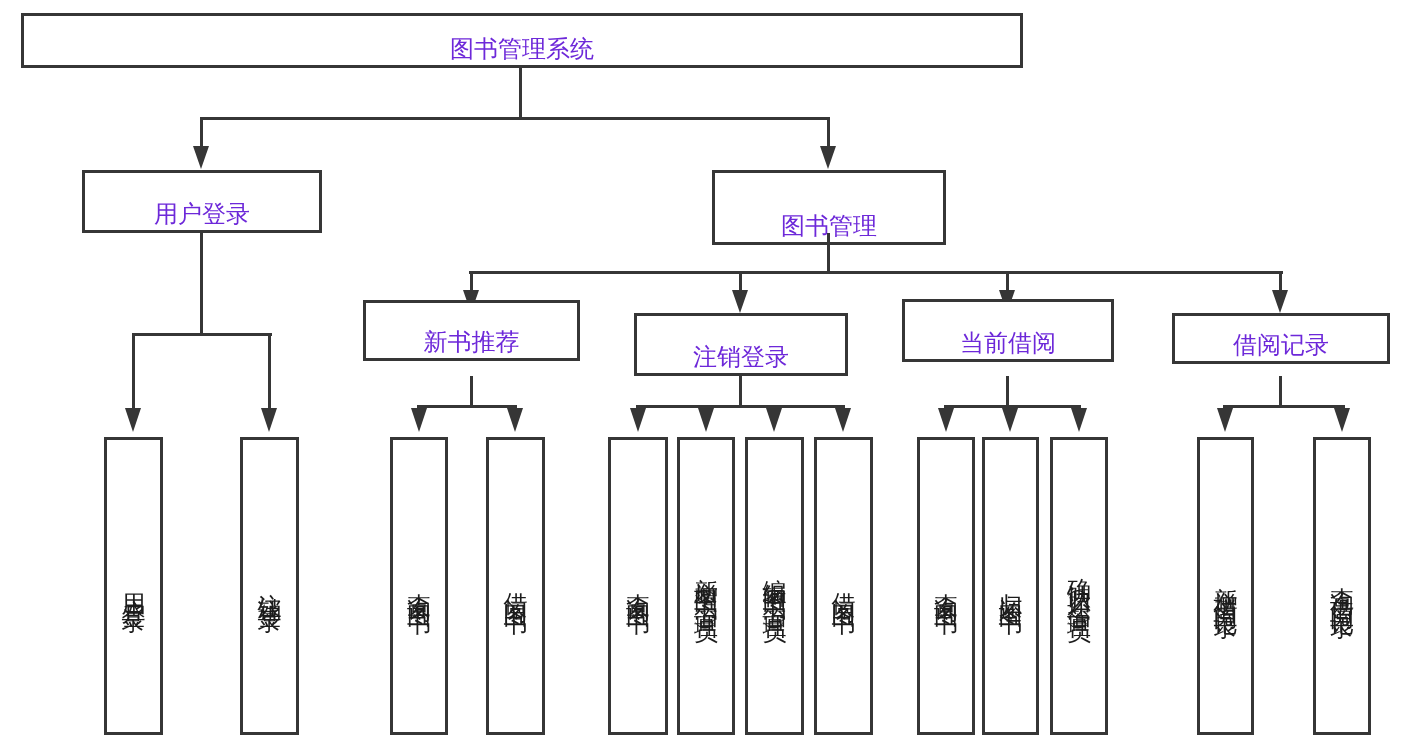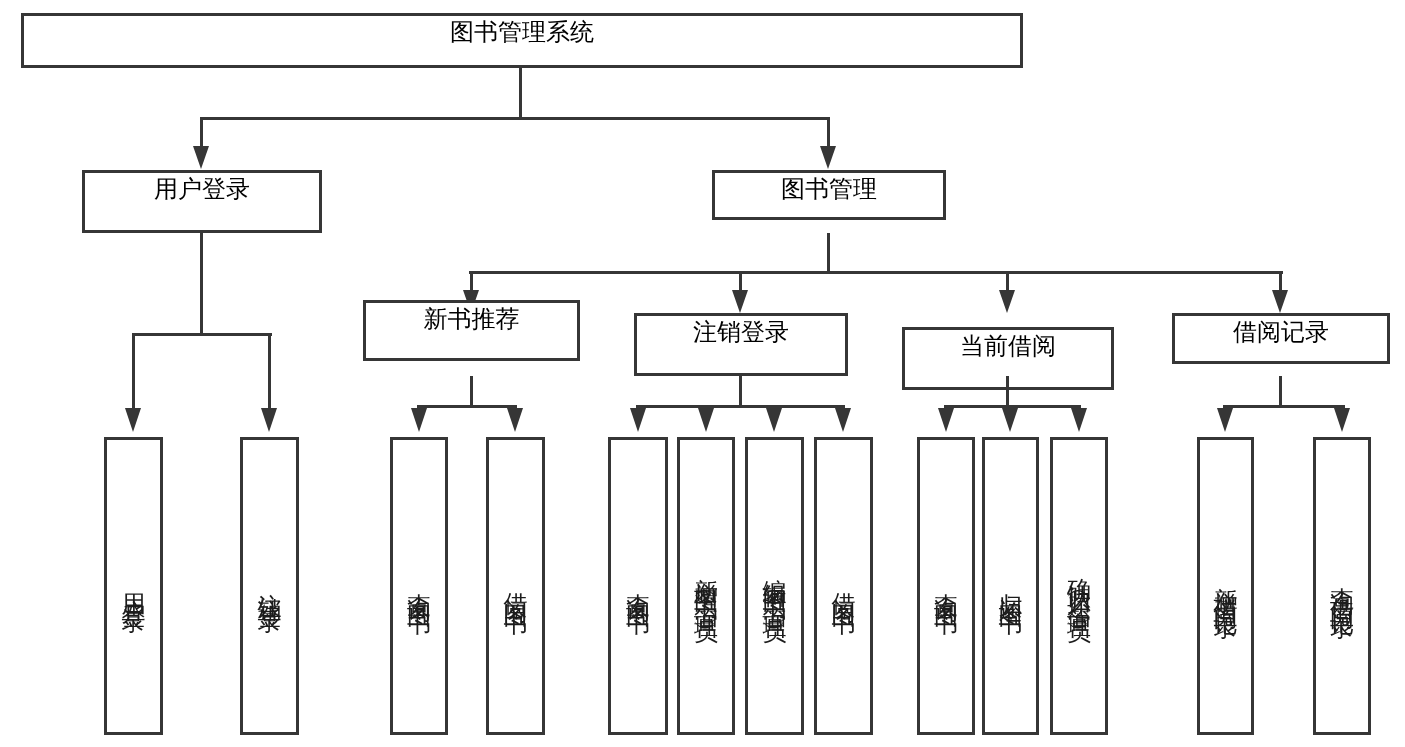--- a/index.html
+++ b/index.html
@@ -11,24 +11,24 @@
     font-family: "Liberation Sans", "DejaVu Sans", sans-serif;
     color: #1c1c1c;
     overflow: hidden;
   }
   .box {
     position: absolute;
     box-sizing: border-box;
     background: #ffffff;
     border: 3px solid #363636;
     display: flex;
-    align-items: flex-start;
+    align-items: flex-end;
     justify-content: center;
     font-size: 24px;
-    color: #000000;
+    color: #6d28d9;
     white-space: nowrap;
   }
   .vbox {
     position: absolute;
     box-sizing: border-box;
     background: #ffffff;
     border: 3px solid #363636;
     display: flex;
     align-items: center;
     justify-content: center;
@@ -76,21 +76,21 @@
   <div class="ln" style="left:519px; top:68px; width:3px; height:50px;"></div>
   <div class="ln" style="left:200px; top:117px; width:630px; height:3px;"></div>
   <div class="ln" style="left:200px; top:117px; width:3px; height:31px;"></div>
   <div class="arr" style="left:193px; top:146px;"></div>
   <div class="ln" style="left:827px; top:117px; width:3px; height:31px;"></div>
   <div class="arr" style="left:820px; top:146px;"></div>
 
   <div class="box" style="left:82px; top:170px; width:240px; height:63px;">
     <span>用户登录</span>
   </div>
-  <div class="box" style="left:712px; top:170px; width:234px; height:50px;">
+  <div class="box" style="left:712px; top:170px; width:234px; height:75px;">
     <span>图书管理</span>
   </div>
 
   <div class="ln" style="left:200px; top:233px; width:3px; height:101px;"></div>
   <div class="ln" style="left:132px; top:333px; width:140px; height:3px;"></div>
   <div class="ln" style="left:132px; top:333px; width:3px; height:77px;"></div>
   <div class="arr arr-lg" style="left:125px; top:408px;"></div>
   <div class="ln" style="left:268px; top:333px; width:3px; height:77px;"></div>
   <div class="arr arr-lg" style="left:261px; top:408px;"></div>
 
@@ -104,21 +104,21 @@
   <div class="arr" style="left:999px; top:290px;"></div>
   <div class="ln" style="left:1279px; top:271px; width:3px; height:21px;"></div>
   <div class="arr" style="left:1272px; top:290px;"></div>
 
   <div class="box" style="left:363px; top:300px; width:217px; height:61px;">
     <span>新书推荐</span>
   </div>
   <div class="box" style="left:634px; top:313px; width:214px; height:63px;">
     <span>注销登录</span>
   </div>
-  <div class="box" style="left:902px; top:327px; width:212px; height:63px;">
+  <div class="box" style="left:902px; top:299px; width:212px; height:63px;">
     <span>当前借阅</span>
   </div>
   <div class="box" style="left:1172px; top:313px; width:218px; height:51px;">
     <span>借阅记录</span>
   </div>
 
   <div class="ln" style="left:470px; top:376px; width:3px; height:32px;"></div>
   <div class="ln" style="left:417px; top:405px; width:100px; height:3px;"></div>
   <div class="arr arr-lg" style="left:411px; top:408px;"></div>
   <div class="arr arr-lg" style="left:507px; top:408px;"></div>

